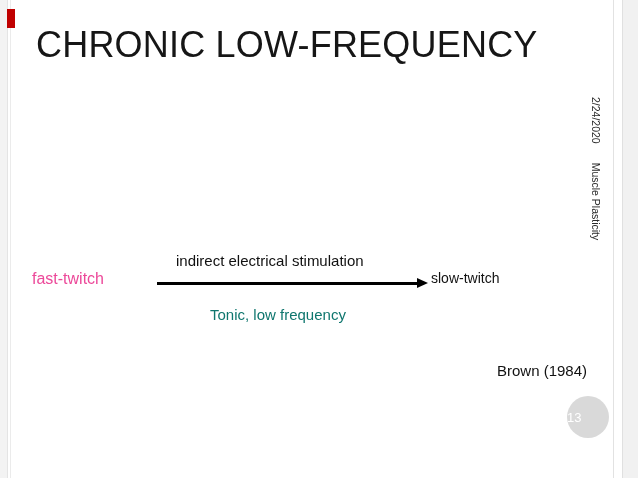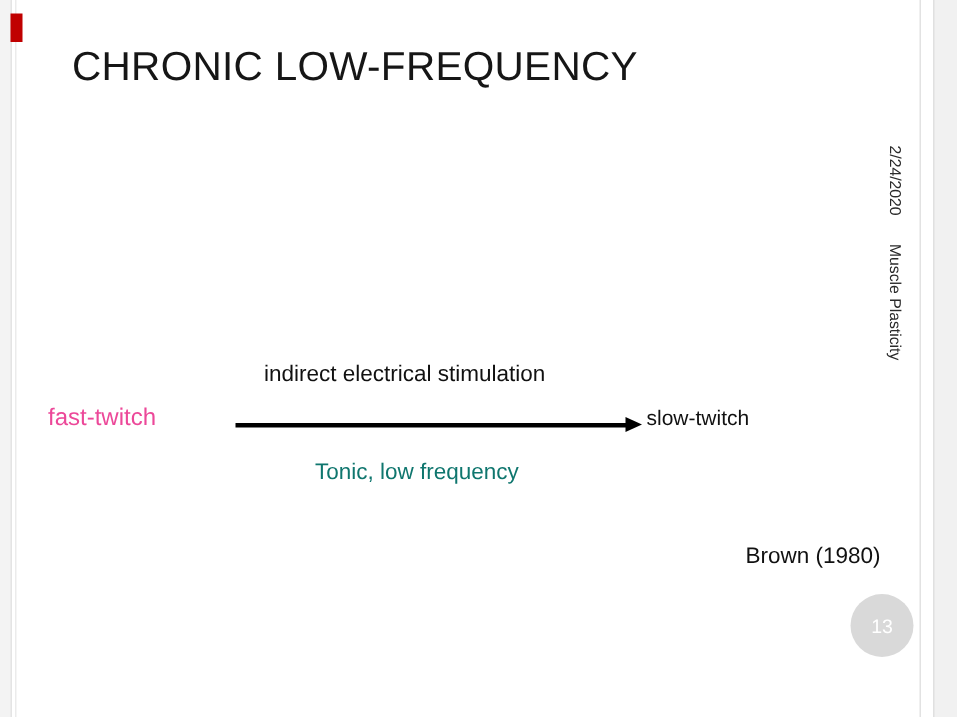--- a/index.html
+++ b/index.html
@@ -32,27 +32,27 @@
     position: absolute; left: 622px; top: 0; width: 16px; height: 478px;
     background: #f1f1f1; border-left: 1px solid #e0e0e0;
   }
   
   .accent-bar {
     position: absolute; left: 7px; top: 9px; width: 8px; height: 19px;
     background: #c00000;
   }
   
   .slide-title {
-    position: absolute; left: 48px; top: 29px;
-    font-size: 27px; line-height: 31px; letter-spacing: 0.2px;
+    position: absolute; left: 36px; top: 29px;
+    font-size: 36px; line-height: 31px; letter-spacing: 0.2px;
     color: #161616; white-space: nowrap;
   }
   
   .label-above {
-    position: absolute; left: 176px; top: 241px;
+    position: absolute; left: 176px; top: 252px;
     font-size: 15px; white-space: nowrap; color: #111;
   }
   .term-left {
     position: absolute; left: 32px; top: 270px;
     font-size: 16px; white-space: nowrap; color: #ec4899;
   }
   .term-right {
     position: absolute; left: 431px; top: 270px;
     font-size: 14px; white-space: nowrap; color: #111;
   }
@@ -85,21 +85,21 @@
     white-space: nowrap;
   }
   .side-margin-text .date {
     margin-bottom: 16px;
     display: inline-block;
   }
   
   .page-badge {
     position: absolute; left: 567px; top: 396px; width: 42px; height: 42px;
     border-radius: 50%; background: #d9d9d9;
-    display: flex; align-items: center; justify-content: center;
+    display: flex; align-items: center; 
     font-size: 13px; color: #ffffff;
   }
 </style>
 </head>
 <body>
 
 <div class="gutter-left"></div>
 <div class="edge-line-left"></div>
 <div class="edge-line-right"></div>
 <div class="gutter-right"></div>
@@ -116,21 +116,21 @@
 
 <div class="arrow">
   <div class="arrow-line"></div>
   <div class="arrow-head"></div>
 </div>
 
 <div class="term-right">slow-twitch</div>
 
 <div class="label-below">Tonic, low frequency</div>
 
-<div class="citation">Brown (1980)</div>
+<div class="citation">Brown (1984)</div>
 
 <div class="side-margin-text">
   <span class="date">2/24/2020</span>
   <span>Muscle Plasticity</span>
 </div>
 
 <div class="page-badge">
   <span>13</span>
 </div>
 

